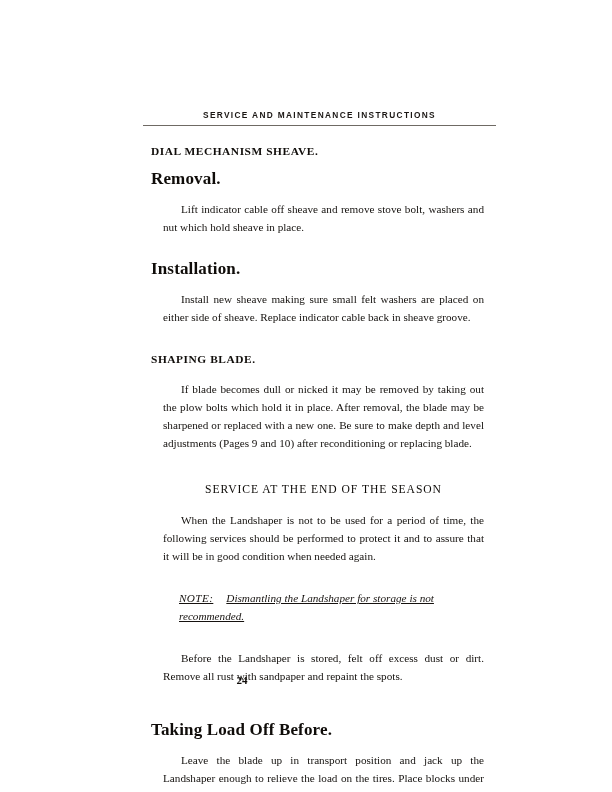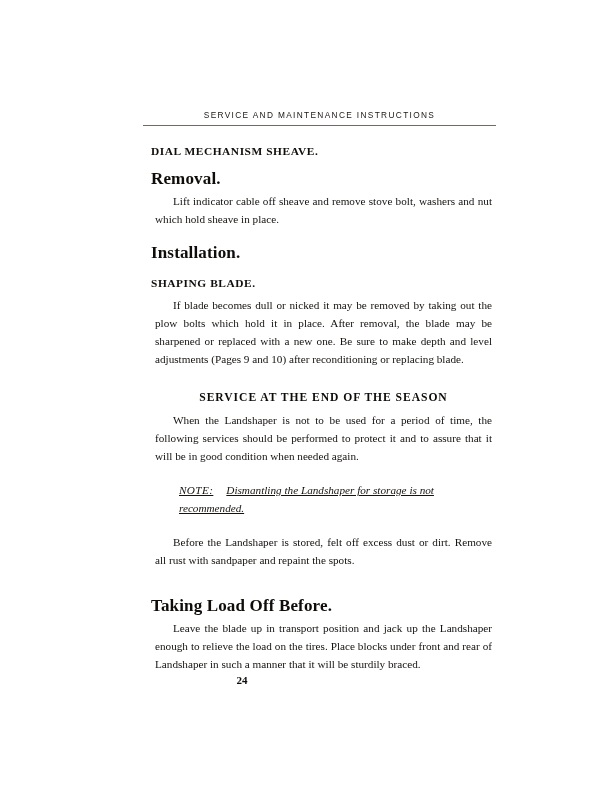--- a/index.html
+++ b/index.html
@@ -18,21 +18,21 @@
   }
 
   
   .running-header {
     position: absolute;
     left: 143px;
     top: 110px;
     width: 353px;
     text-align: center;
     font-family: "Liberation Sans", "DejaVu Sans", sans-serif;
-    font-weight: normal;
+    font-weight: bold;
     font-size: 8.3px;
     letter-spacing: 1.35px;
     color: #1a1613;
   }
   .header-rule {
     position: absolute;
     left: 143px;
     top: 125px;
     width: 353px;
     height: 1px;
@@ -63,38 +63,38 @@
     line-height: 18px;
     margin: 0;
     letter-spacing: 0.15px;
     color: #0f0c09;
   }
 
   
   p.body {
     font-size: 11.2px;
     line-height: 18px;
-    margin: 4px;
+    margin: 12px;
     text-align: justify;
     text-indent: 18px;
     color: #14110e;
     -webkit-hyphens: none;
     hyphens: none;
   }
   p.body.last-line-left { text-align-last: left; }
 
   .gap-sm { height: 7px; }
   .gap-md { height: 12px; }
   .gap-lg { height: 17px; }
 
   
   .major-head {
     text-align: center;
     font-size: 11.6px;
-    font-weight: bold;
+    font-weight: normal;
     letter-spacing: 0.95px;
     line-height: 18px;
     margin: 0 0 3px 0;
     color: #0e0b08;
   }
 
   
   .note-line {
     font-size: 11.2px;
     line-height: 18px;
@@ -135,20 +135,21 @@
     <h2 class="caps-head">DIAL MECHANISM SHEAVE.</h2>
 
     <div class="gap-sm"></div>
 
     <h3 class="sub-head">Removal.</h3>
     <p class="body last-line-left">Lift indicator cable off sheave and remove stove bolt, washers and nut which hold sheave in place.</p>
 
     <div class="gap-md"></div>
 
     <h3 class="sub-head">Installation.</h3>
+    <p class="body last-line-left">Install new sheave making sure small felt washers are placed on either side of sheave. Replace indicator cable back in sheave groove.</p>
 
     <div class="gap-md"></div>
 
     <h2 class="caps-head">SHAPING BLADE.</h2>
     <p class="body last-line-left">If blade becomes dull or nicked it may be removed by taking out the plow bolts which hold it in place. After removal, the blade may be sharpened or replaced with a new one. Be sure to make depth and level adjustments (Pages 9 and 10) after reconditioning or replacing blade.</p>
 
     <div class="gap-lg"></div>
 
     <h1 class="major-head">SERVICE AT THE END OF THE SEASON</h1>
     <p class="body last-line-left">When the Landshaper is not to be used for a period of time, the following services should be performed to protect it and to assure that it will be in good condition when needed again.</p>

